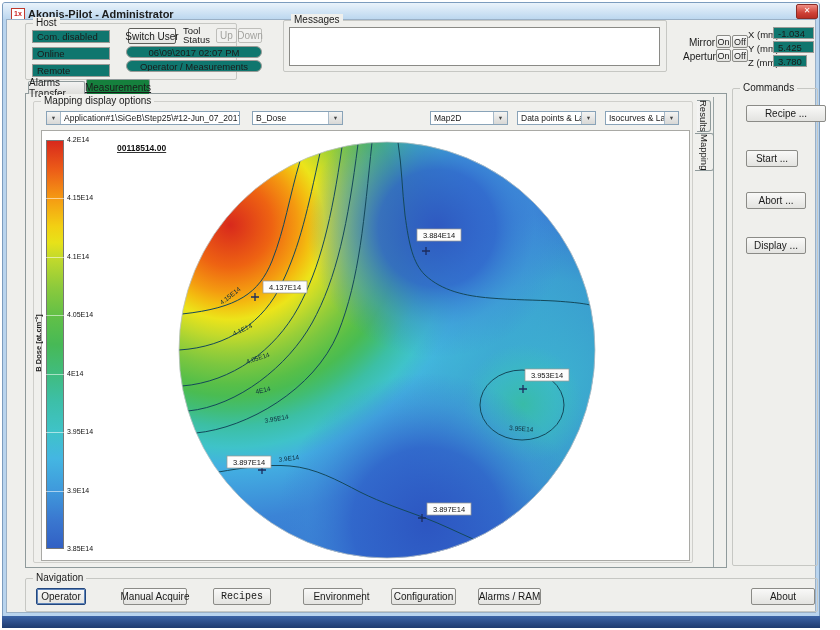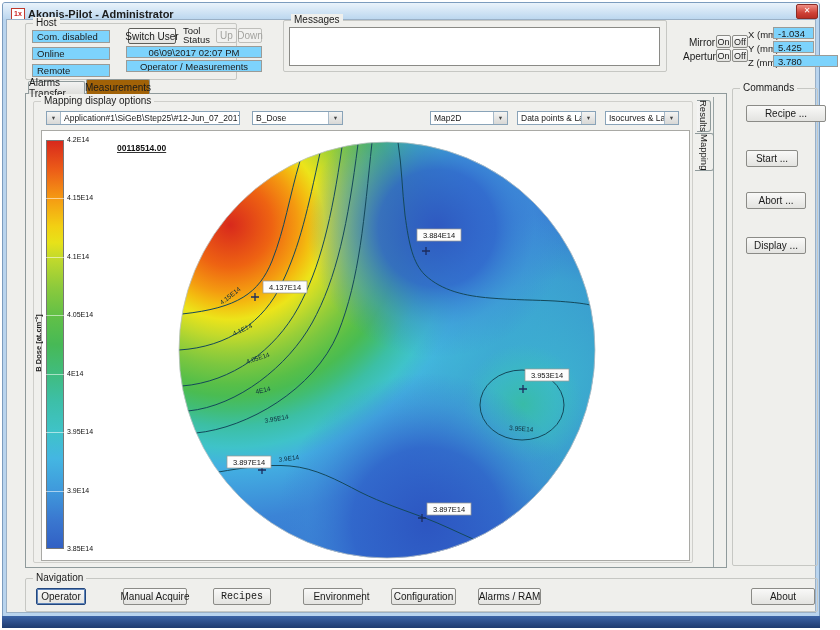--- a/index.html
+++ b/index.html
@@ -10,33 +10,33 @@
   #client{position:absolute;left:6px;top:19px;width:810px;height:594px;background:#efefec;border:1px solid #9ab0c6;box-sizing:border-box;}
   #bottombar{position:absolute;left:2px;top:616px;width:818px;height:12px;background:linear-gradient(#3b63a6,#1e3a6f);}
   #appicon{position:absolute;left:8px;top:5px;width:12px;height:11px;background:#fff;border:1px solid #c0392b;font-size:7px;font-weight:bold;color:#cc2222;line-height:10px;text-align:center;}
   #appicon::before{content:"1x";}
   #titletext{position:absolute;left:25px;top:5px;font-size:11px;font-weight:bold;color:#1c1c1c;white-space:nowrap;}
   #closebtn{position:absolute;left:796px;top:4px;width:20px;height:13px;background:linear-gradient(#ee8d84,#cf4237 60%,#b92f25);border:1px solid #8c2b25;border-radius:2px;color:#fff;font-size:8px;line-height:12px;text-align:center;}
   #closebtn::before{content:"\2715";}
   
   .grp{position:absolute;border:1px solid #c6c7c3;border-radius:2px;box-sizing:border-box;}
   .grp>.lbl{position:absolute;top:-7px;left:7px;background:#efefec;padding:0 3px;font-size:10px;line-height:12px;white-space:nowrap;}
-  .sunk{position:absolute;border:1px solid #9b9b97;background:#7dd3fc;font-size:9.5px;display:flex;align-items:center;padding:0 4px;box-sizing:border-box;white-space:nowrap;overflow:hidden;}
-  .sunk.center{justify-content:center;}
+  .sunk{position:absolute;border:1px solid #9b9b97;background:#0f766e;font-size:9.5px;display:flex;align-items:center;padding:0 4px;box-sizing:border-box;white-space:nowrap;overflow:hidden;}
+  .sunk.center{justify-content:center;border-radius:6px;}
   .btn{position:absolute;border:1px solid #8b8b87;background:linear-gradient(#f9f9f8,#e3e3e0);border-radius:2px;font-size:10px;display:flex;align-items:center;justify-content:center;box-sizing:border-box;white-space:nowrap;}
   .btn.dis{color:#a3a39f;border-color:#bebeba;background:#f1f1ef;}
   .btn.focus{border-color:#23477e;box-shadow:inset 0 0 0 1px #5d83b8;}
   .slabel{position:absolute;font-size:10px;white-space:nowrap;}
   .combo{position:absolute;border:1px solid #89a3b8;background:#fff;font-size:8.5px;display:flex;align-items:center;box-sizing:border-box;overflow:hidden;}
   .combo .txt{flex:1;padding:0 3px;white-space:nowrap;overflow:hidden;}
   .combo .arr{width:13px;align-self:stretch;border-left:1px solid #a8bac9;background:linear-gradient(#f4f4f3,#d8d8d6);display:flex;align-items:center;justify-content:center;flex:none;}
   .combo .arr::before{content:"\25BC";font-size:5.5px;color:#444;}
   .combo.arrleft .arr{order:-1;border-left:none;border-right:1px solid #a8bac9;}
   .tab{position:absolute;border:1px solid #8f9a9b;border-bottom:none;border-radius:2px 2px 0 0;background:linear-gradient(#f2f2f1,#dededb);font-size:10px;display:flex;align-items:center;justify-content:center;box-sizing:border-box;}
-  .tab.sel{background:#a16207;z-index:5;}
+  .tab.sel{background:#15803d;z-index:5;text-decoration:underline;}
   .tabpage{position:absolute;border:1px solid #8f9a9b;background:#f0f0ed;box-sizing:border-box;}
   .vtab{position:absolute;border:1px solid #8f9a9b;border-left:none;border-radius:0 3px 3px 0;background:linear-gradient(to left,#e7e7e4,#f4f4f3);writing-mode:vertical-rl;font-size:9.5px;display:flex;align-items:center;justify-content:center;box-sizing:border-box;z-index:6;}
   .vtab.sel{background:#f0f0ed;}
   #mappanel{position:absolute;left:41px;top:130px;width:649px;height:431px;background:#ffffff;border:1px solid #a9a9a5;box-sizing:border-box;}
   .cbtick{position:absolute;font-size:7px;white-space:nowrap;color:#111;}
   .cbline{position:absolute;left:46px;width:18px;height:1px;background:rgba(255,255,255,.55);}
   #cbar{position:absolute;left:46px;top:140px;width:18px;height:409px;border:1px solid #777;box-sizing:border-box;
     background:linear-gradient(#d8291c,#ec5c18 7%,#f59c13 14.3%,#f2d013 21%,#e7e219 25%,#c4da2b 28.6%,#8cca3c 36%,#62c047 42.9%,#47b956 50%,#40bc7e 57.1%,#3dbfa8 64%,#3fc3c8 71.4%,#44b6e2 78%,#3f9adc 85.7%,#3a78d0 93%,#3260c4);}
   #cbtitle{position:absolute;left:-17px;top:338px;width:110px;text-align:center;font-size:7.5px;font-weight:bold;transform:rotate(-90deg);white-space:nowrap;}
 </style>
@@ -78,21 +78,21 @@
   <div class="btn" style="left:716px;top:35px;width:15px;height:13px;font-size:9px;">On</div>
   <div class="btn" style="left:732px;top:35px;width:16px;height:13px;font-size:9px;">Off</div>
   <div class="slabel" style="left:683px;top:51px;width:30px;text-align:right;">Aperture</div>
   <div class="btn" style="left:716px;top:49px;width:15px;height:13px;font-size:9px;">On</div>
   <div class="btn" style="left:732px;top:49px;width:16px;height:13px;font-size:9px;">Off</div>
   <div class="slabel" style="left:748px;top:29px;width:24px;font-size:9.5px;">X (mm)</div>
   <div class="sunk" style="left:773px;top:27px;width:41px;height:12px;">-1.034</div>
   <div class="slabel" style="left:748px;top:43px;width:24px;font-size:9.5px;">Y (mm)</div>
   <div class="sunk" style="left:773px;top:41px;width:41px;height:12px;">5.425</div>
   <div class="slabel" style="left:748px;top:57px;width:24px;font-size:9.5px;">Z (mm)</div>
-  <div class="sunk" style="left:773px;top:55px;width:65px;height:12px;">3.780</div>
+  <div class="sunk" style="left:773px;top:55px;width:34px;height:12px;">3.780</div>
 
   <div class="tabpage" style="left:25px;top:93px;width:702px;height:475px;"></div>
   <div class="tab" style="left:28px;top:81px;width:57px;height:13px;">Alarms Transfer</div>
   <div class="tab sel" style="left:86px;top:79px;width:64px;height:15px;">Measurements</div>
 
   <div class="grp" style="left:33px;top:101px;width:660px;height:462px;border-color:#cfcfcb;">
     <span class="lbl" style="background:#f0f0ed;">Mapping display options</span>
   </div>
   <div class="combo arrleft" style="left:46px;top:111px;width:194px;height:14px;">
     <span class="arr"></span>

